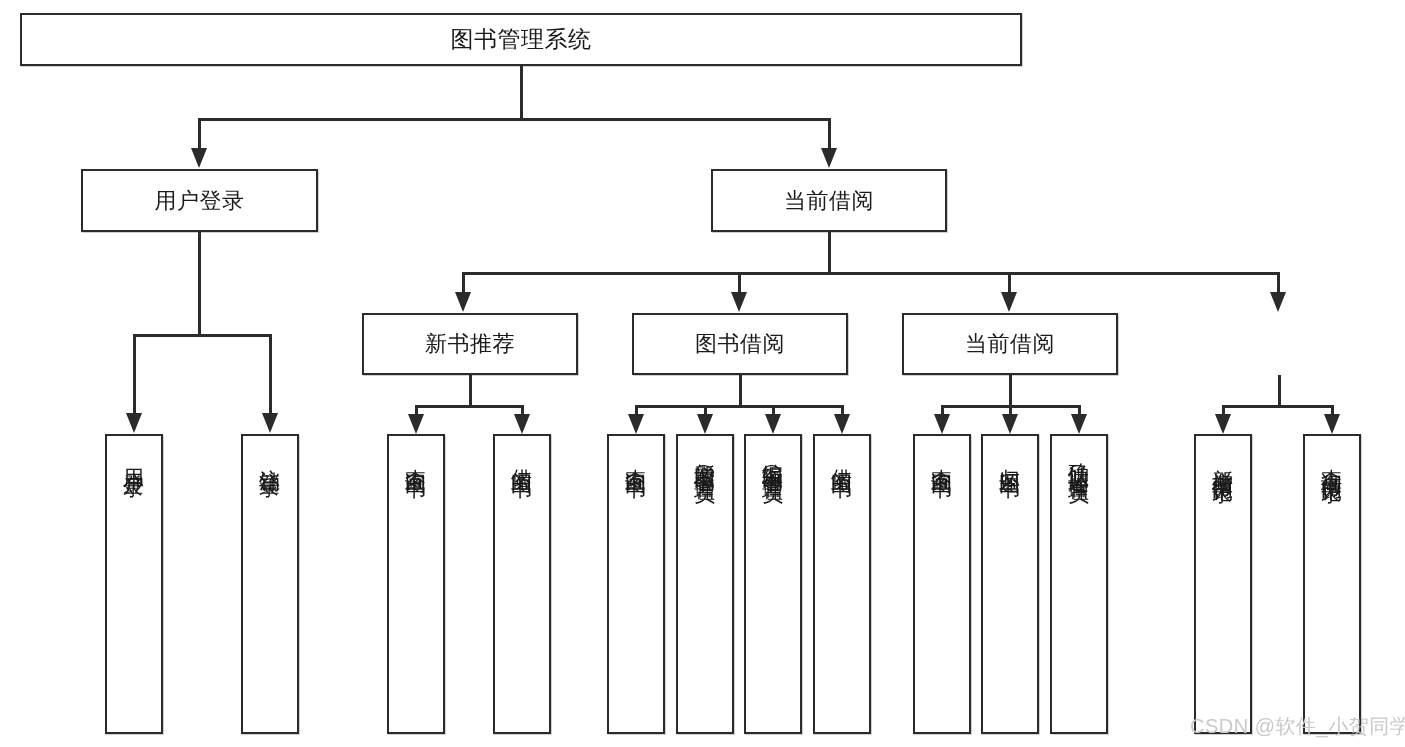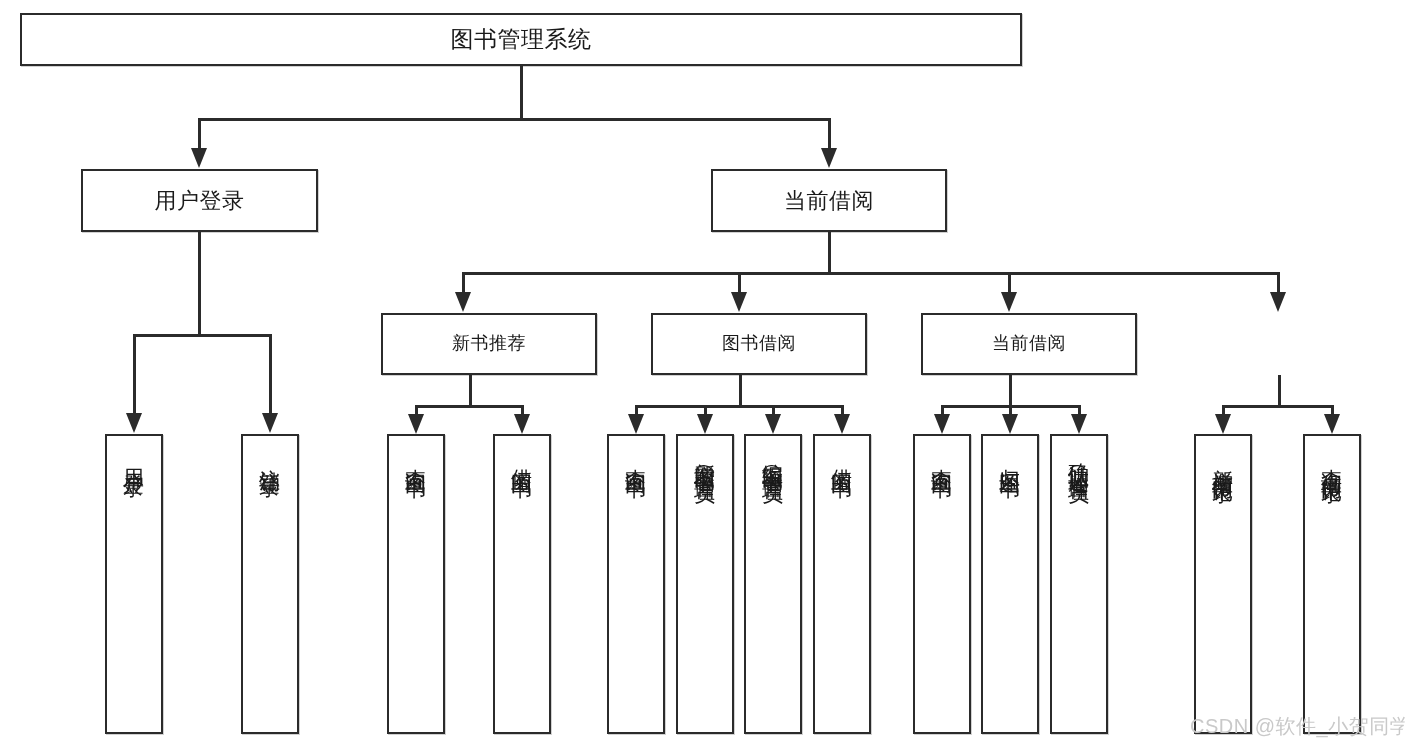--- a/index.html
+++ b/index.html
@@ -34,21 +34,21 @@
   }
   .box .label {
     display: block;
     line-height: 1.18;
     letter-spacing: 0.5px;
     white-space: nowrap;
   }
 
   .box.root   { font-size: 23px; }
   .box.lvl2   { font-size: 22px; }
-  .box.lvl3   { font-size: 18px; margin-left: 19px; }
+  .box.lvl3   { font-size: 22px; }
 
   
   .box.leaf {
     align-items: flex-start;
     justify-content: center;
     padding-top: 16px;
   }
   .box.leaf .label {
     writing-mode: vertical-rl;
     text-orientation: upright;

